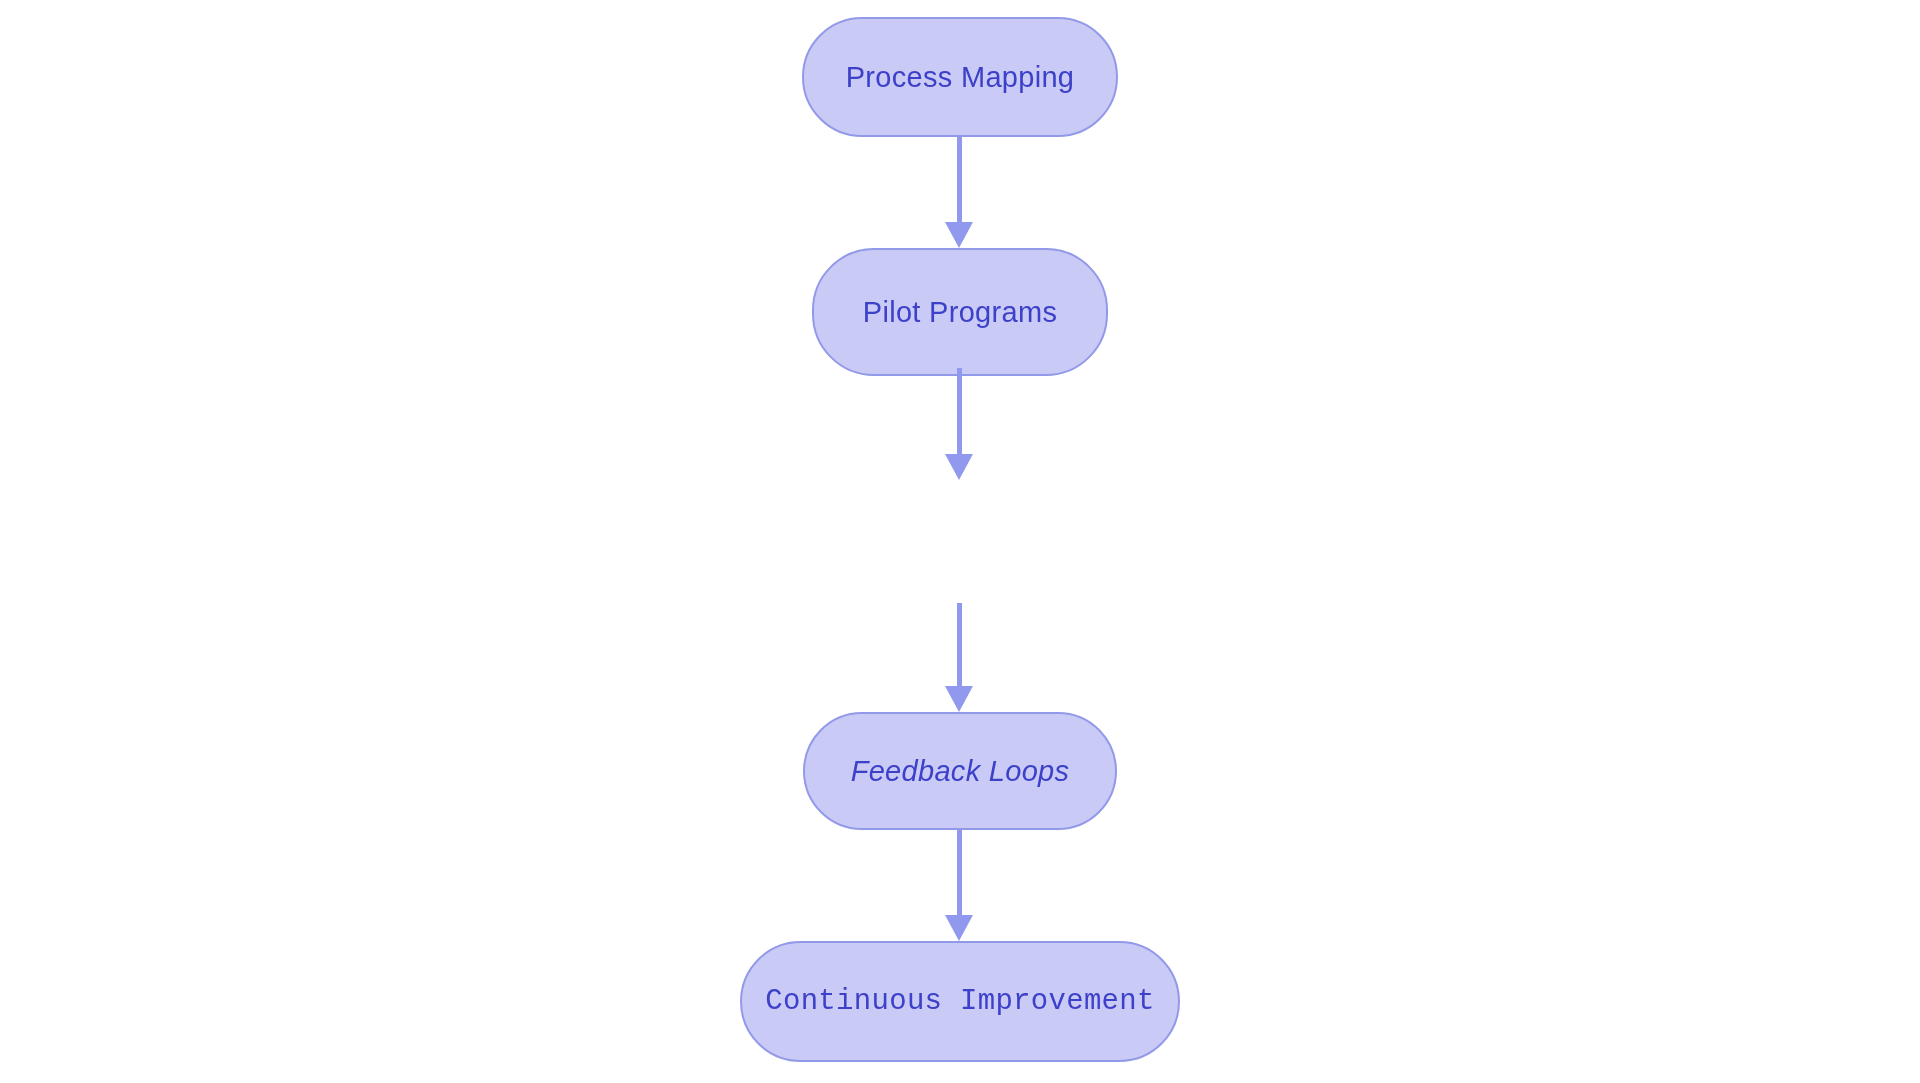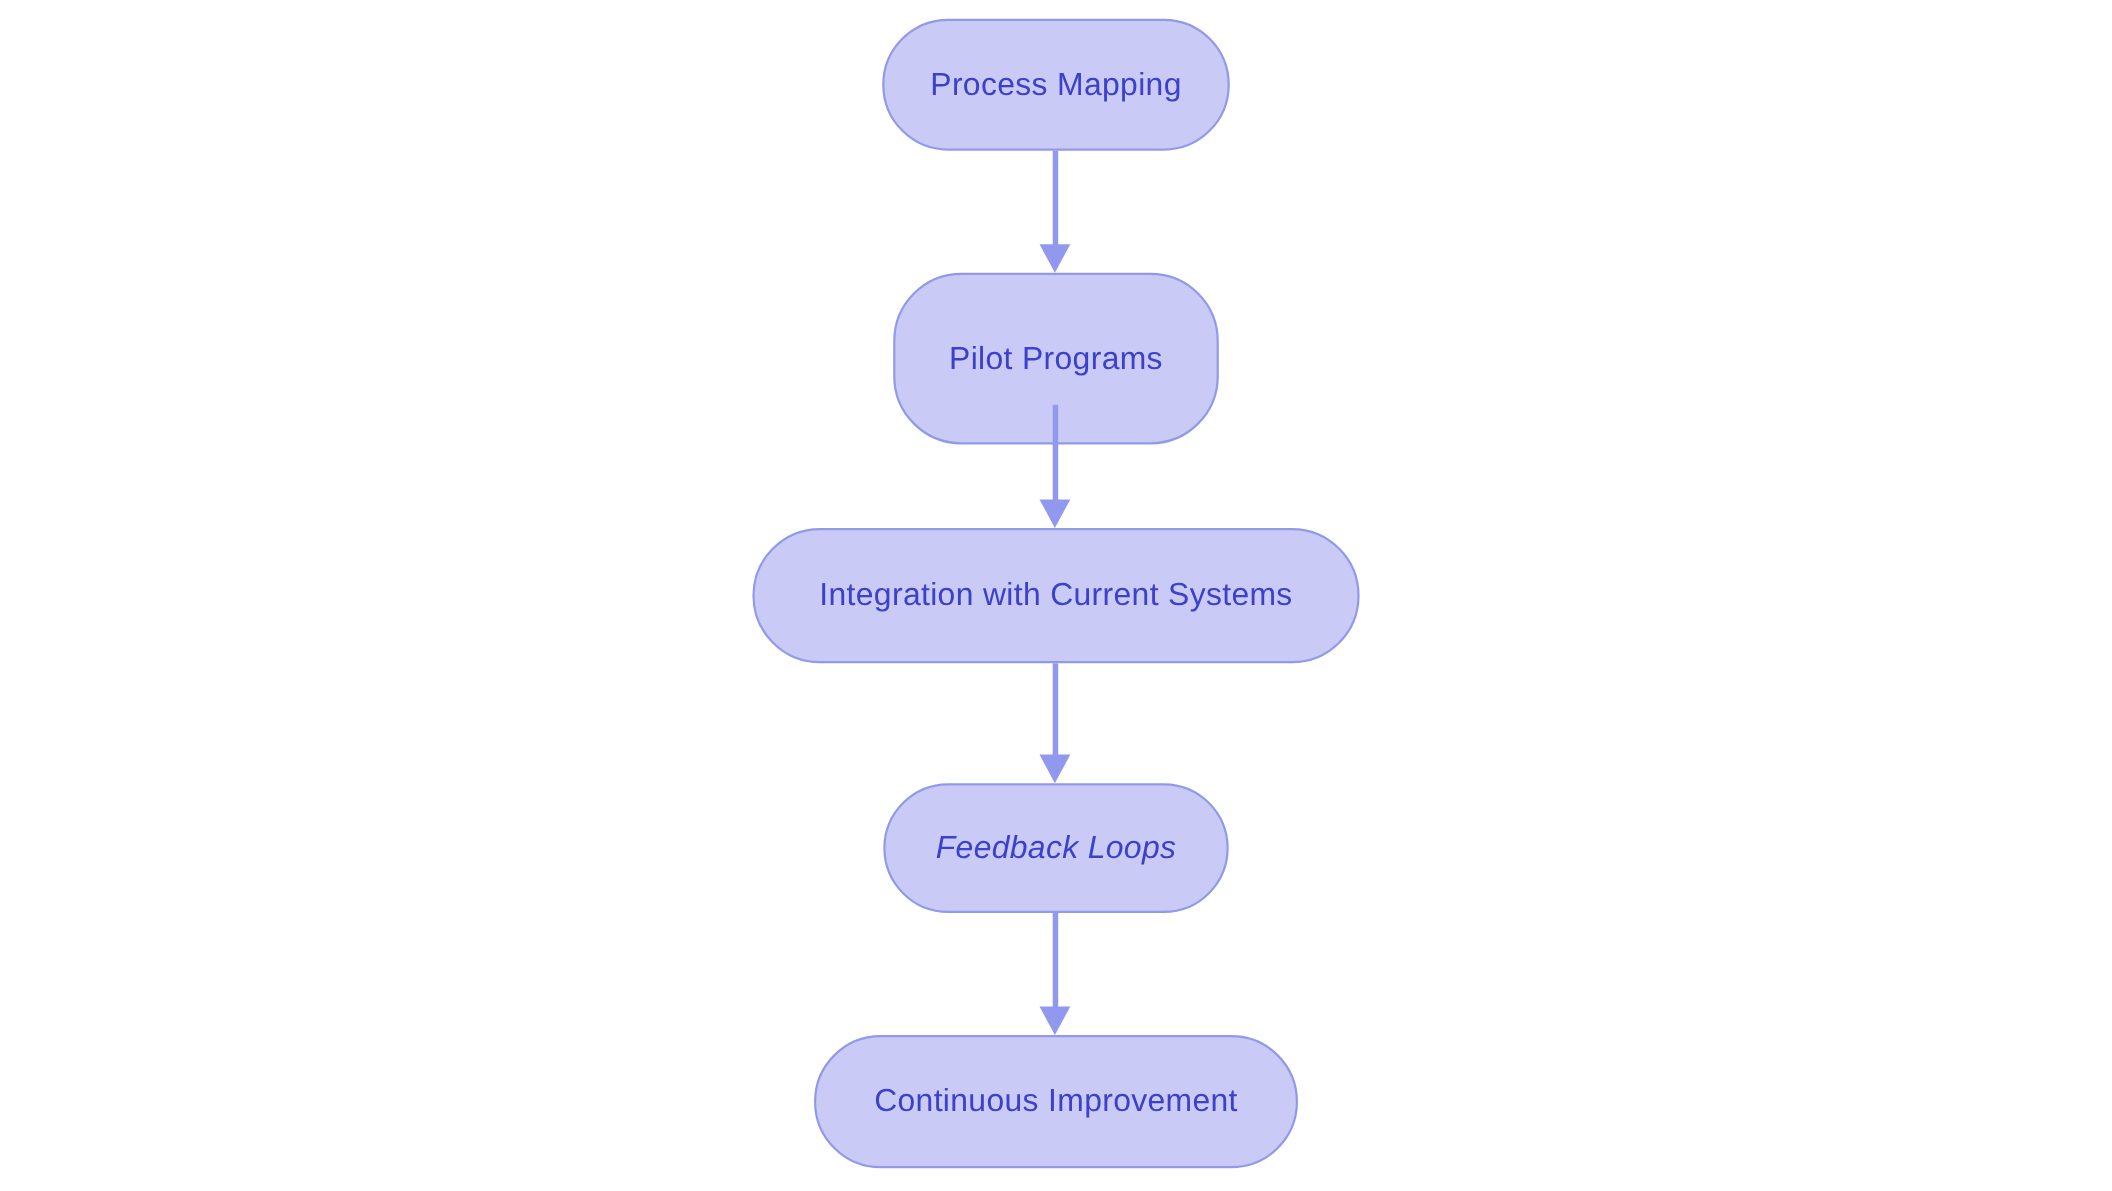--- a/index.html
+++ b/index.html
@@ -31,24 +31,24 @@
     display: flex;
     align-items: center;
     justify-content: center;
     color: var(--node-text);
     font-size: 29px;
     font-weight: 500;
     letter-spacing: 0.3px;
     white-space: nowrap;
   }
   .node-1 { left: 802px; top: 17px;  width: 316px; height: 120px; }
-  .node-2 { left: 812px; top: 248px; width: 296px; height: 156px; }
+  .node-2 { left: 812px; top: 248px; width: 296px; height: 128px; }
   .node-3 { left: 684px; top: 480px; width: 552px; height: 123px; }
   .node-4 { left: 803px; top: 712px; width: 314px; height: 118px; font-style: italic; }
-  .node-5 { left: 740px; top: 941px; width: 440px; height: 121px; }
+  .node-5 { left: 740px; top: 941px; width: 440px; height: 121px; font-family: Liberation Mono, monospace; }
 
   .edge {
     position: absolute;
     left: 945px;
     width: 28px;
   }
   .edge-1 { top: 137px; height: 111px; }
   .edge-2 { top: 368px; height: 112px; }
   .edge-3 { top: 603px; height: 109px; }
   .edge-4 { top: 830px; height: 111px; }
@@ -87,23 +87,20 @@
 
   <div class="flow-node node-2">
     <span>Pilot Programs</span>
   </div>
 
   <div class="edge edge-2">
     <div class="edge-line"></div>
     <div class="edge-arrowhead"></div>
   </div>
 
-  <div class="flow-node node-3">
-    <span>Integration with Current Systems</span>
-  </div>
 
   <div class="edge edge-3">
     <div class="edge-line"></div>
     <div class="edge-arrowhead"></div>
   </div>
 
   <div class="flow-node node-4">
     <span>Feedback Loops</span>
   </div>
 

